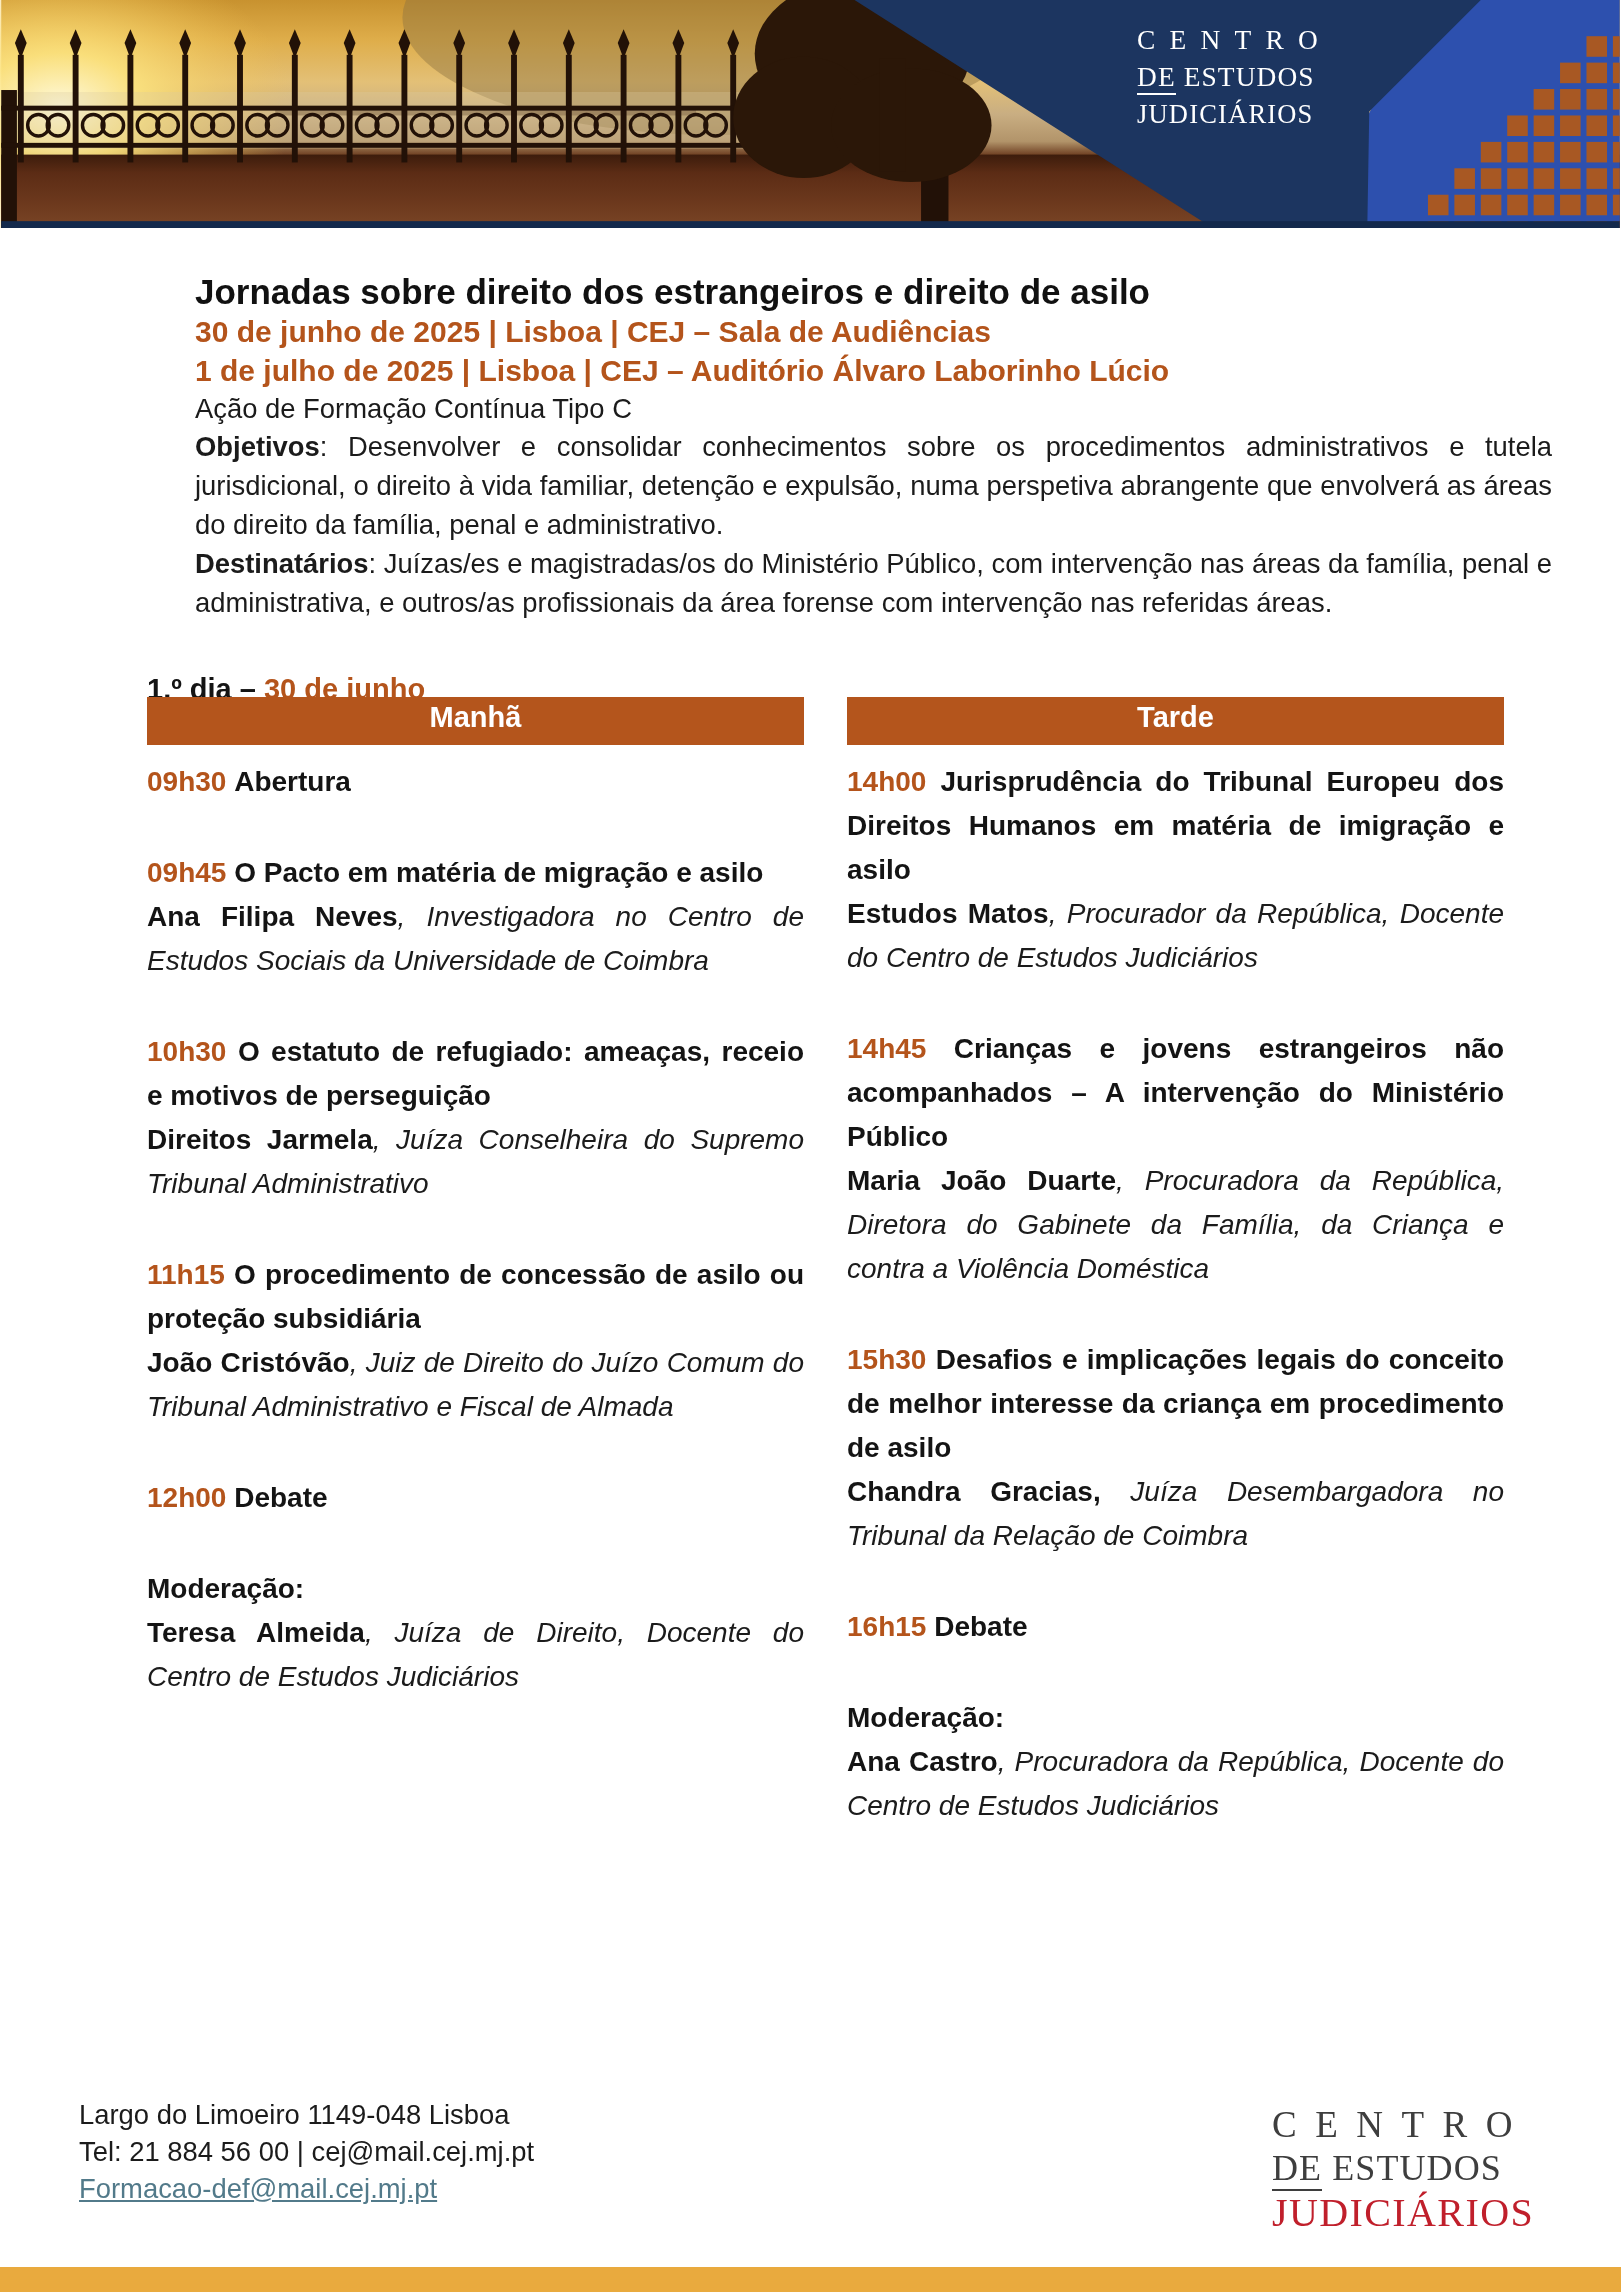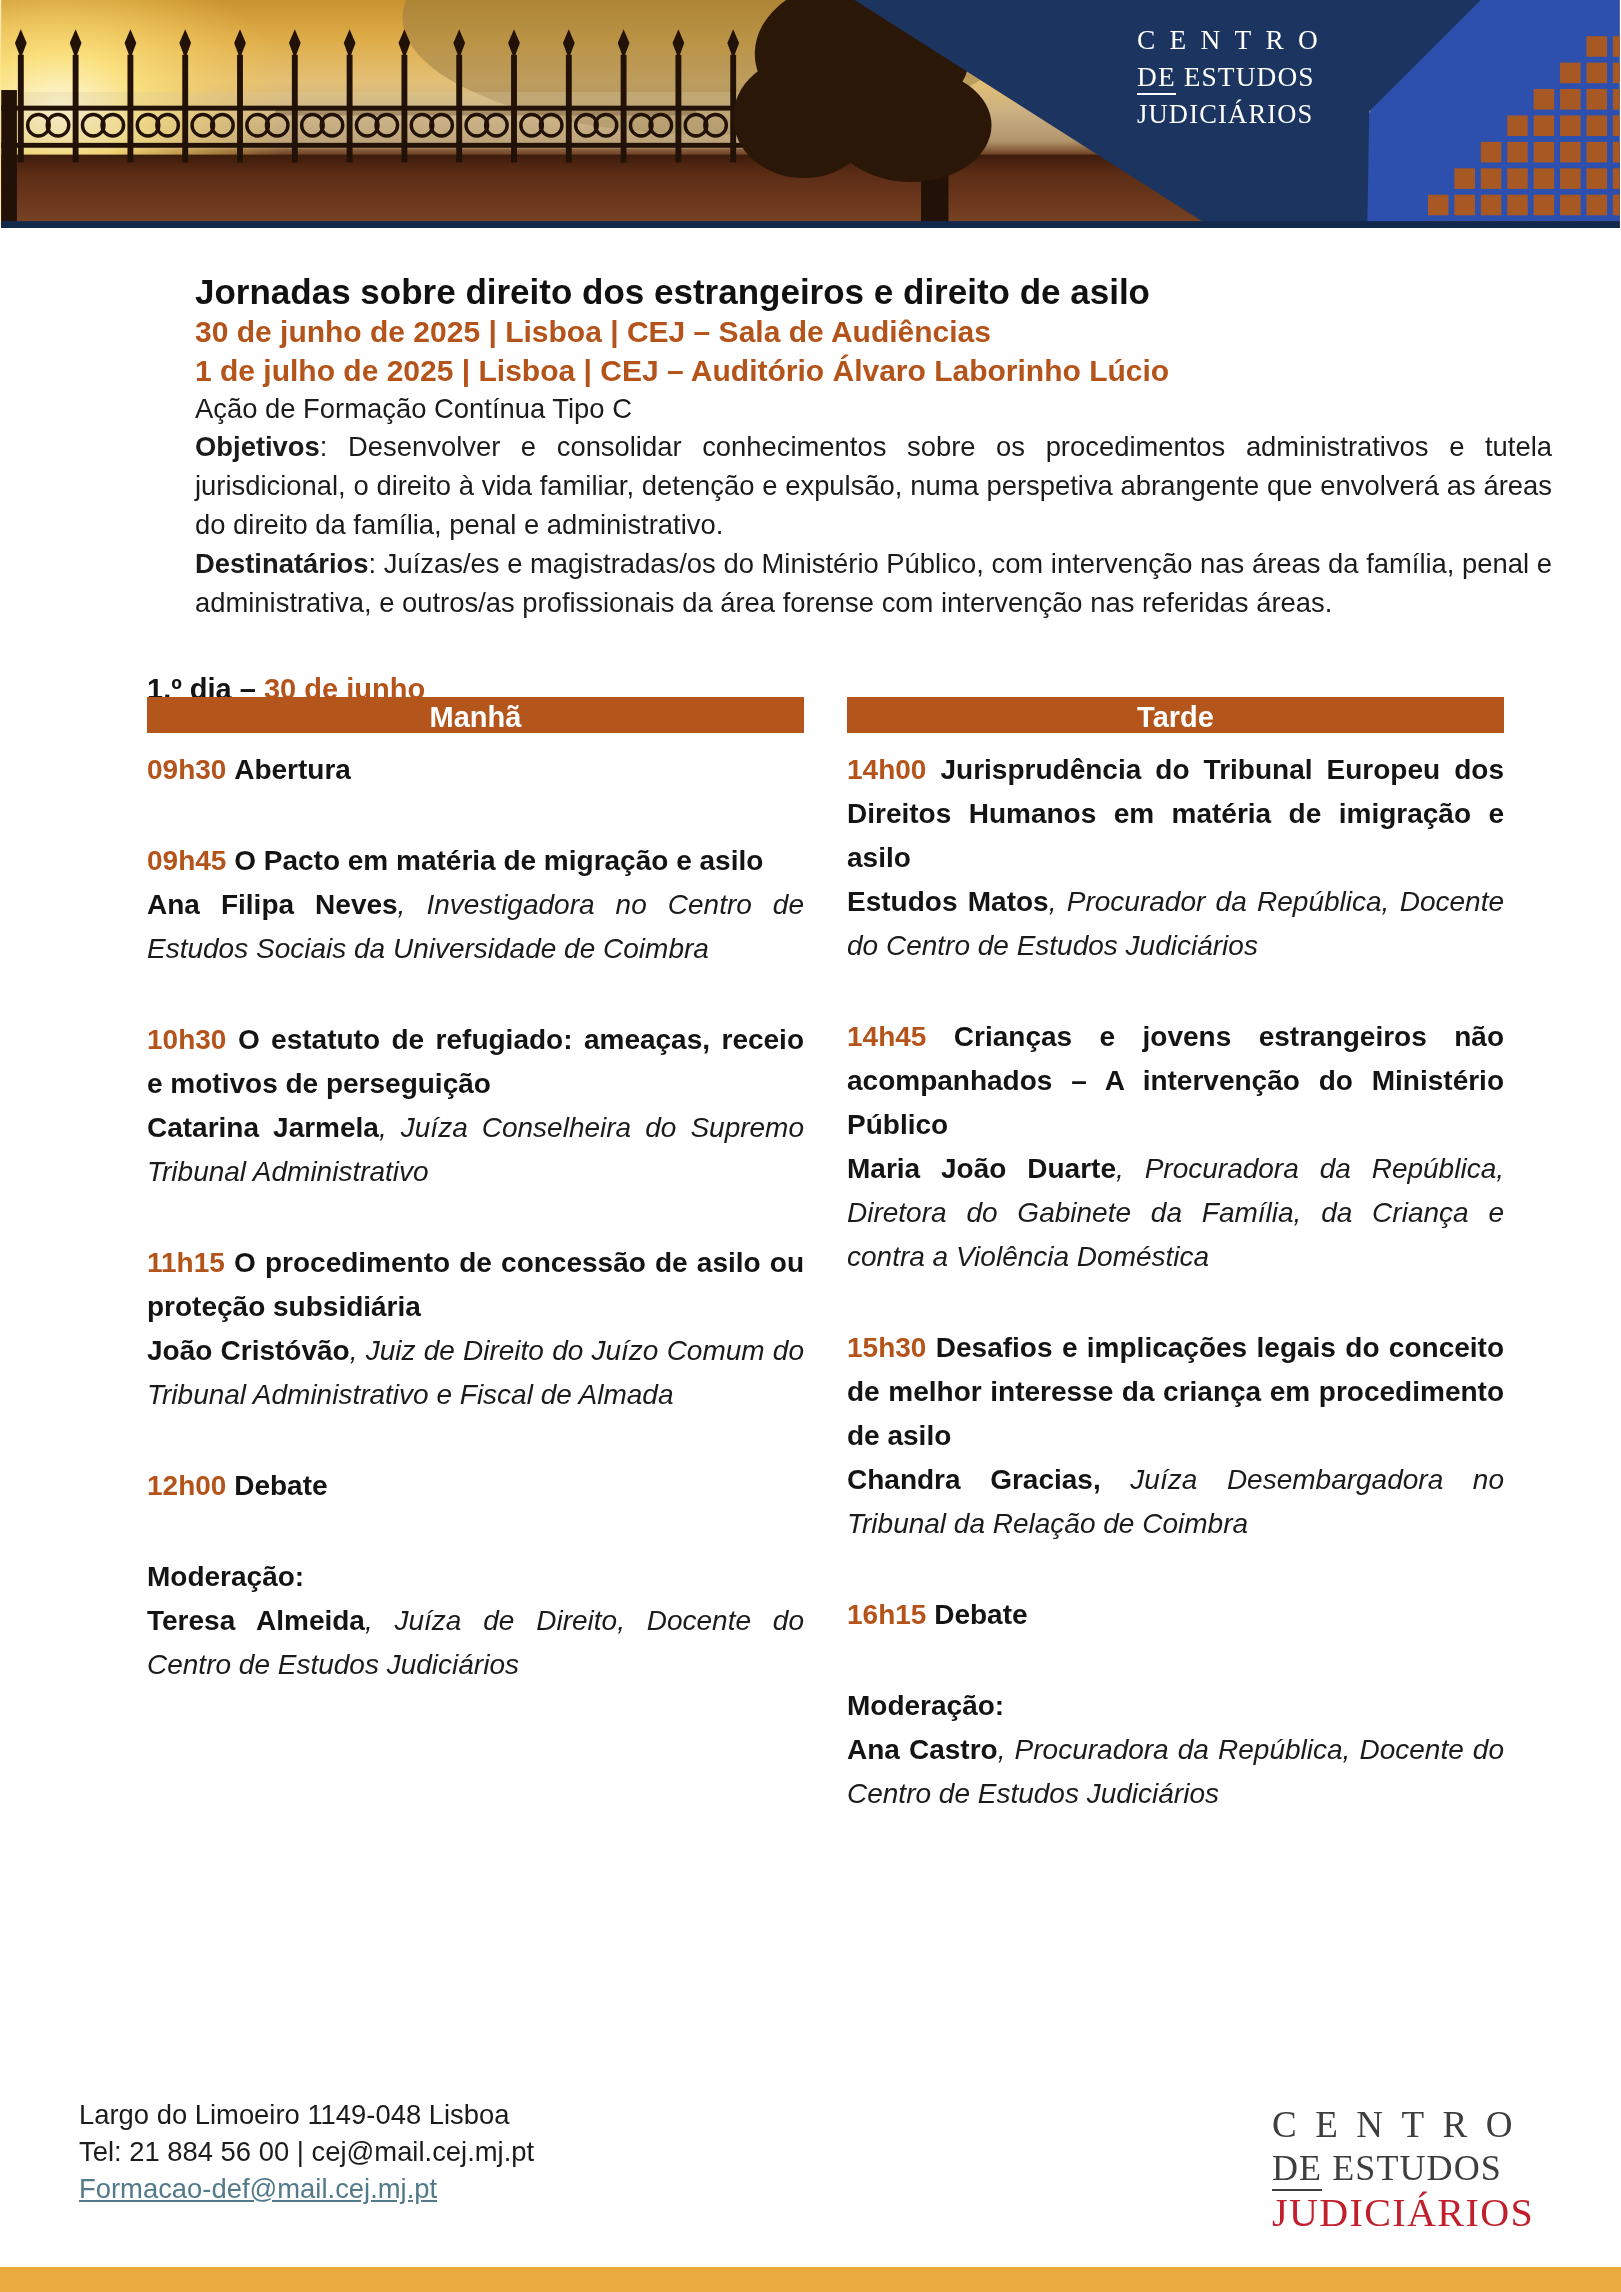--- a/index.html
+++ b/index.html
@@ -26,21 +26,21 @@
   .date-line{margin:0;font-size:30px;line-height:39px;font-weight:700;color:#B4541B;}
   .type-line{margin:0;font-size:27.4px;line-height:37px;color:#1b1b1b;}
   .para{margin:0;font-size:27.4px;line-height:39px;text-align:justify;color:#1b1b1b;}
   .para b{font-weight:700;}
   
   .day-heading{position:absolute;left:147px;top:671px;font-size:29px;line-height:37px;font-weight:700;color:#141414;}
   .dh-date{color:#B4541B;}
   .columns{position:absolute;left:147px;top:697px;width:1357px;display:flex;gap:43px;}
   .col{flex:1;min-width:0;}
   .col-header{
-    height:36px;background:#B4551C;color:#ffffff;text-align:center;
+    height:48px;background:#B4551C;color:#ffffff;text-align:center;
     font-size:29px;line-height:41px;font-weight:700;
   }
   .events{margin-top:14.7px;}
   .event{margin:0 0 47px 0;font-size:28px;line-height:44px;}
   .event .line{display:block;text-align:justify;}
   .time{color:#B4541B;font-weight:700;}
   .etitle{font-weight:700;color:#141414;}
   .name{font-weight:700;color:#141414;}
   .role{font-style:italic;color:#1b1b1b;}
   
@@ -215,21 +215,21 @@
       <p class="event">
         <span class="line"><span class="time">09h30</span> <span class="etitle">Abertura</span></span>
         <span class="line"><span class="name"></span><span class="role"></span></span>
       </p>
       <p class="event">
         <span class="line"><span class="time">09h45</span> <span class="etitle">O Pacto em matéria de migração e asilo</span></span>
         <span class="line"><span class="name">Ana Filipa Neves</span><span class="role">, Investigadora no Centro de Estudos Sociais da Universidade de Coimbra</span></span>
       </p>
       <p class="event">
         <span class="line"><span class="time">10h30</span> <span class="etitle">O estatuto de refugiado: ameaças, receio e motivos de perseguição</span></span>
-        <span class="line"><span class="name">Catarina Jarmela</span><span class="role">, Juíza Conselheira do Supremo Tribunal Administrativo</span></span>
+        <span class="line"><span class="name">Direitos Jarmela</span><span class="role">, Juíza Conselheira do Supremo Tribunal Administrativo</span></span>
       </p>
       <p class="event">
         <span class="line"><span class="time">11h15</span> <span class="etitle">O procedimento de concessão de asilo ou proteção subsidiária</span></span>
         <span class="line"><span class="name">João Cristóvão</span><span class="role">, Juiz de Direito do Juízo Comum do Tribunal Administrativo e Fiscal de Almada</span></span>
       </p>
       <p class="event">
         <span class="line"><span class="time">12h00</span> <span class="etitle">Debate</span></span>
         <span class="line"><span class="name"></span><span class="role"></span></span>
       </p>
       <p class="event">

